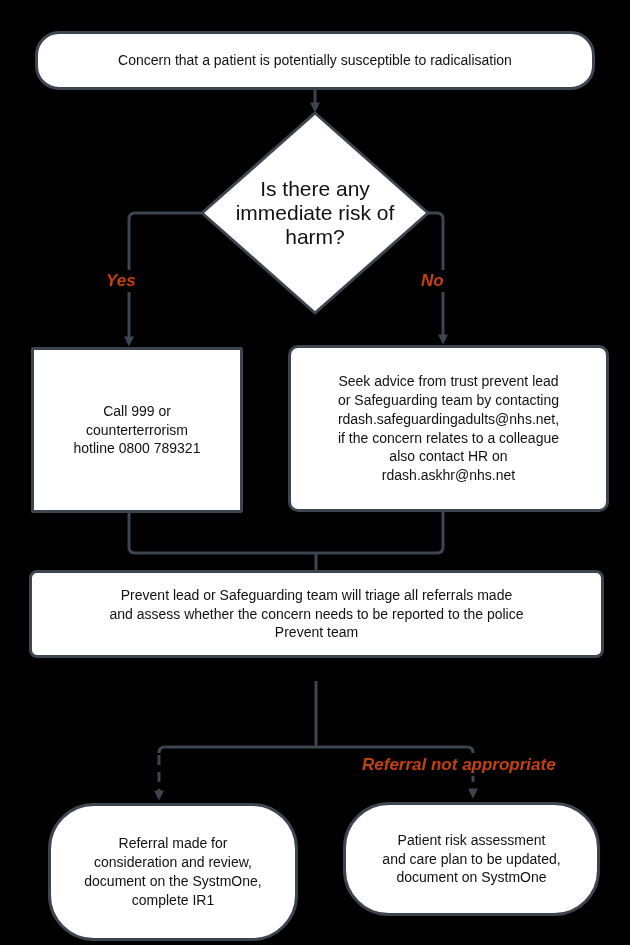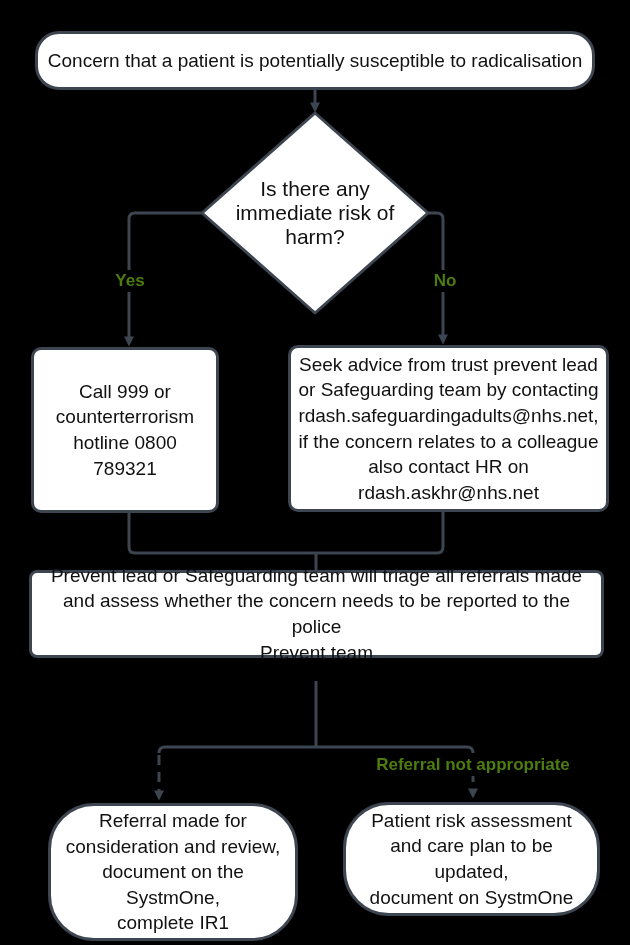--- a/index.html
+++ b/index.html
@@ -40,33 +40,33 @@
   .node {
     position: absolute;
     box-sizing: border-box;
     background: #ffffff;
     border: 3px solid #3d4551;
     color: #111111;
     display: flex;
     align-items: center;
     justify-content: center;
     text-align: center;
-    font-size: 19px;
+    font-size: 14px;
     line-height: 1.35;
     white-space: pre-line;
   }
   .node-start {
     left: 35px; top: 31px;
     width: 560px; height: 59px;
     border-radius: 24px;
   }
   .node-call999 {
     left: 31px; top: 347px;
-    width: 188px; height: 166px;
-    border-radius: 10px;
+    width: 212px; height: 166px;
+    border-radius: 2px;
     padding: 0 24px;
   }
   .node-seek {
     left: 288px; top: 345px;
     width: 321px; height: 167px;
     border-radius: 10px;
     padding: 0 11px;
   }
   .node-triage {
     left: 29px; top: 570px;
@@ -91,27 +91,27 @@
     left: 225px; top: 177px;
     width: 180px;
     color: #111111;
     font-size: 21px;
     line-height: 24px;
     text-align: center;
     white-space: pre-line;
   }
   .edge-label {
     position: absolute;
-    color: #4d7c0f;
+    color: #c2410c;
     background: #000000;
     font-size: 17px;
     font-weight: bold;
-    text-align: center;
     line-height: 20px;
     padding: 1px 2px;
+    font-style: italic;
   }
   .label-yes { left: 104px; top: 270px; width: 48px; }
   .label-no  { left: 419px; top: 270px; width: 48px; }
   .label-not-appropriate { left: 360px; top: 754px; width: 222px; }
 </style>
 </head>
 <body>
 
 <div class="canvas">
 

